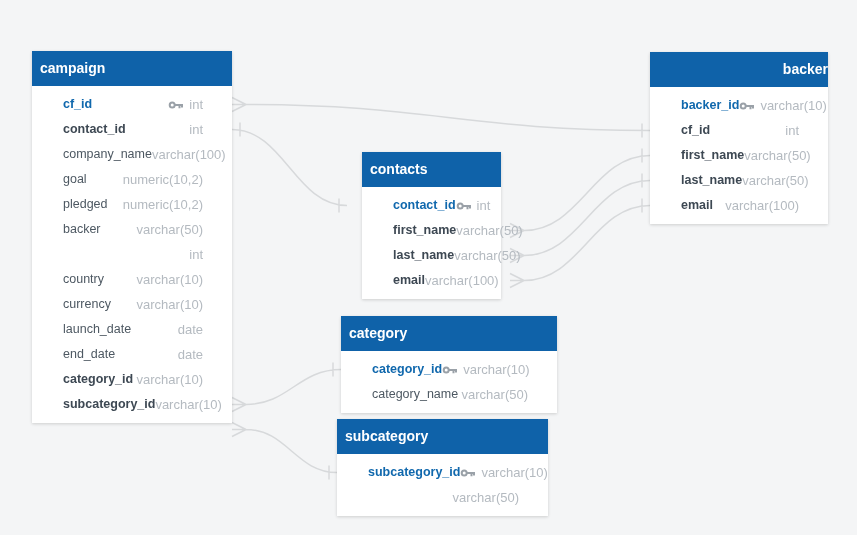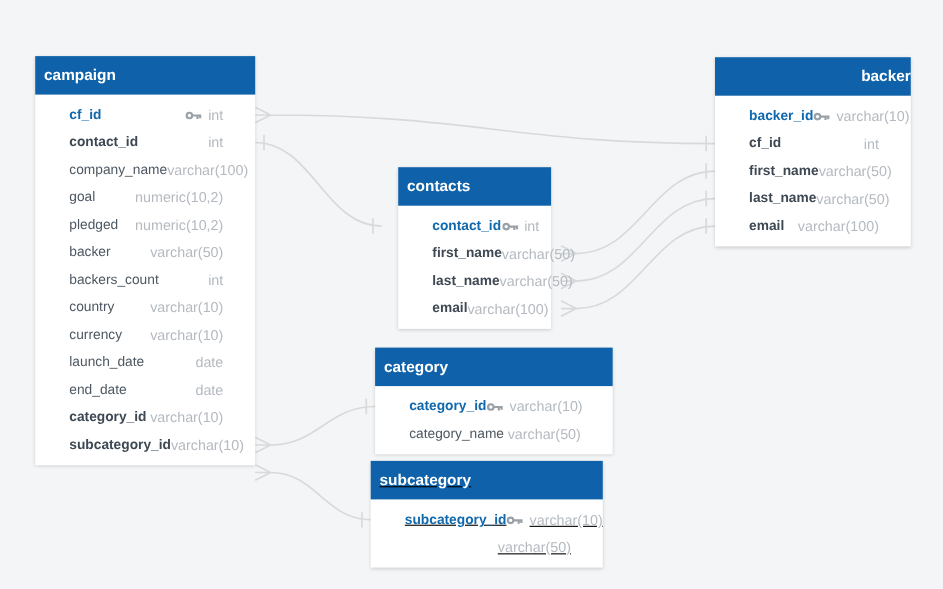--- a/index.html
+++ b/index.html
@@ -83,21 +83,20 @@
           <span class="fname">pledged</span>
           <span class="spacer"></span>
           <span class="ftype">numeric(10,2)</span>
         </div>
         <div class="row">
           <span class="fname">backer</span>
           <span class="spacer"></span>
           <span class="ftype">varchar(50)</span>
         </div>
         <div class="row">
-          <span class="fname">backers_count</span>
           <span class="spacer"></span>
           <span class="ftype">int</span>
         </div>
         <div class="row">
           <span class="fname">country</span>
           <span class="spacer"></span>
           <span class="ftype">varchar(10)</span>
         </div>
         <div class="row">
           <span class="fname">currency</span>
@@ -171,21 +170,21 @@
           </svg>
           <span class="ftype">varchar(10)</span>
         </div>
         <div class="row">
           <span class="fname">category_name</span>
           <span class="spacer"></span>
           <span class="ftype">varchar(50)</span>
         </div>
       </div>
     </div>
-    <div class="table" style="left: 337px; top: 419px; width: 211px; text-decoration: underline;">
+    <div class="table" style="left: 337px; top: 419px; width: 211px;">
       <div class="thead"><span>subcategory</span></div>
       <div class="tbody">
         <div class="row">
           <span class="fname pk">subcategory_id</span>
           <span class="spacer"></span>
           <svg class="key-icon" width="16" height="10" viewBox="0 0 16 10">
             <g fill="none" stroke="#9aa1a8" stroke-width="2">
               <circle cx="4.2" cy="5" r="2.5"></circle>
               <path d="M7 5 H15 M11.5 5 V8.2 M14 5 V7.4"></path>
             </g>

